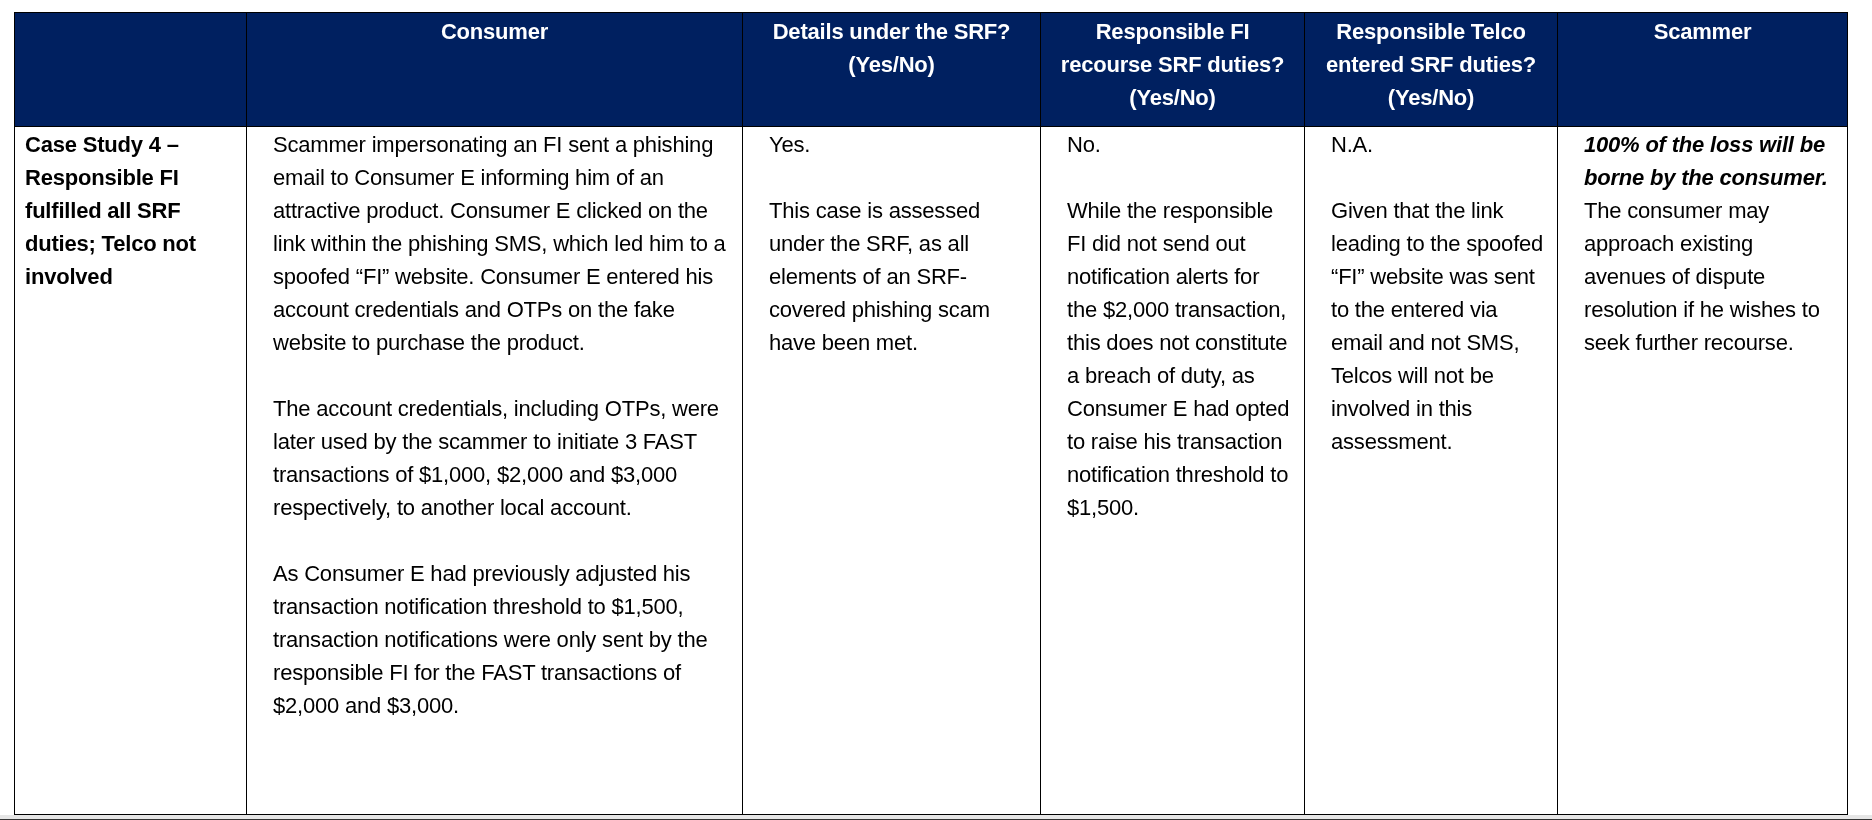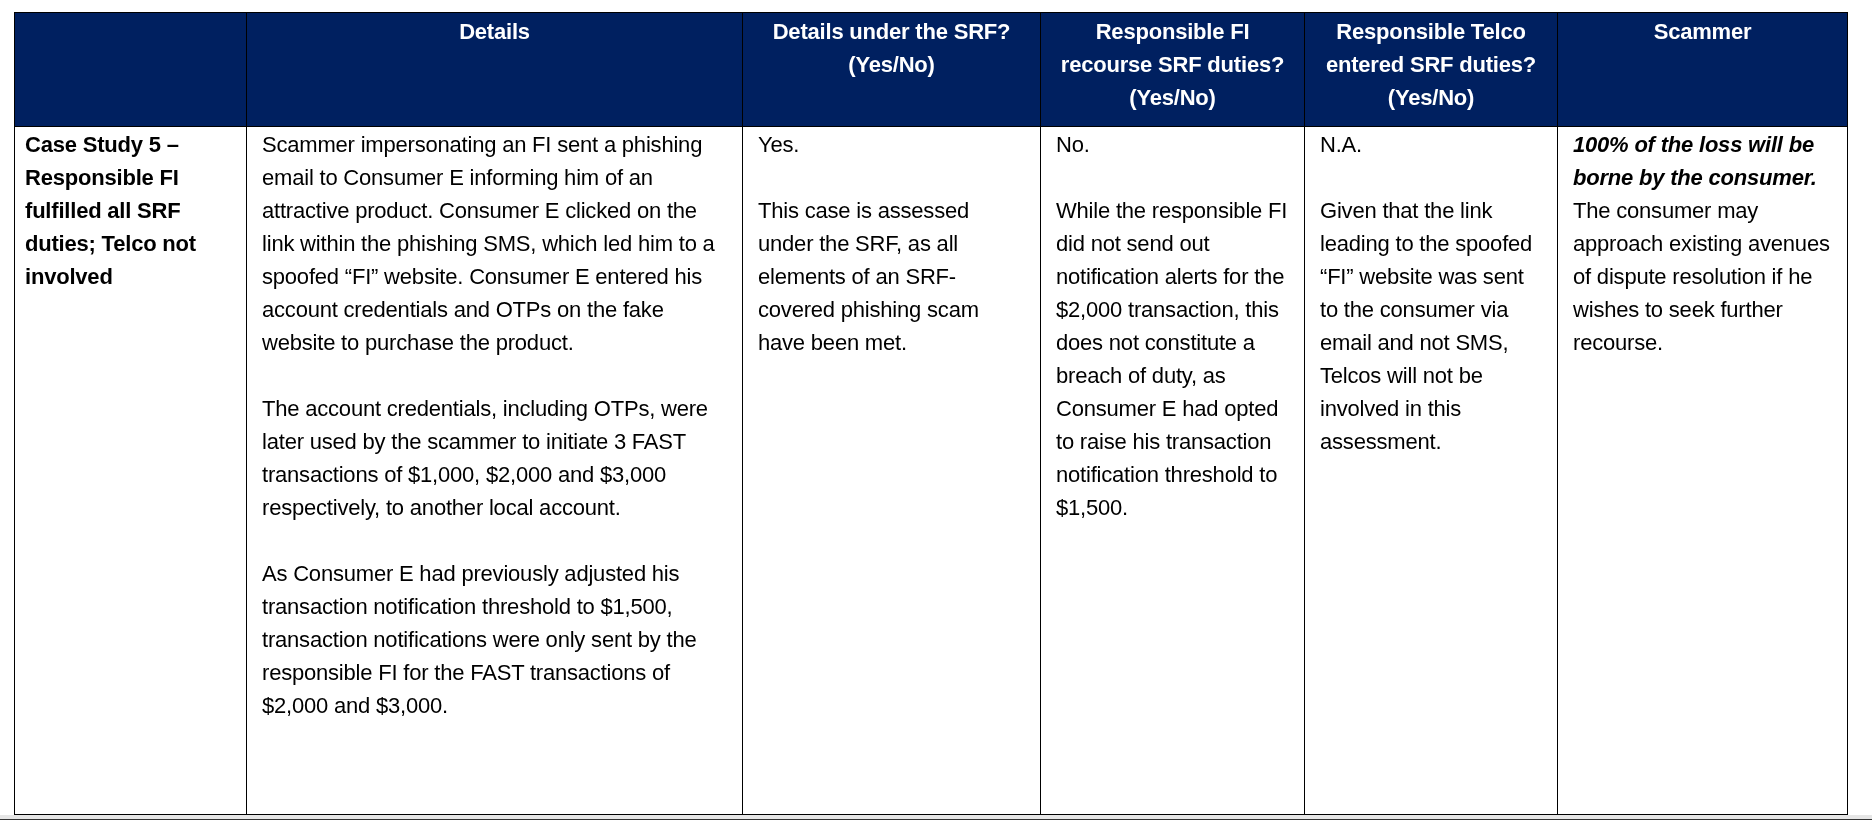--- a/index.html
+++ b/index.html
@@ -57,21 +57,21 @@
     .col-case { width: 232px; }
     .col-details { width: 496px; }
     .col-assessed { width: 298px; }
     .col-fi { width: 264px; }
     .col-telco { width: 253px; }
     .col-outcome { width: 290px; }
     .cell-heading {
       font-weight: bold;
     }
     .para {
-      margin: 0 0 33px 5px;
+      margin: 0 0 33px 16px;
     }
     .para:last-child {
       margin-bottom: 0;
     }
     .bold { font-weight: bold; font-style: italic; }
   </style>
 </head>
 <body>
 
 <table class="case-table">
@@ -79,48 +79,48 @@
     <col class="col-case">
     <col class="col-details">
     <col class="col-assessed">
     <col class="col-fi">
     <col class="col-telco">
     <col class="col-outcome">
   </colgroup>
   <thead>
     <tr>
       <th></th>
-      <th>Details</th>
+      <th>Consumer</th>
       <th>Details under the SRF? (Yes/No)</th>
       <th>Responsible FI recourse SRF duties? (Yes/No)</th>
       <th>Responsible Telco entered SRF duties? (Yes/No)</th>
       <th>Scammer</th>
     </tr>
   </thead>
   <tbody>
     <tr>
       <td>
-        <div class="cell-heading">Case Study 5 – Responsible FI fulfilled all SRF duties; Telco not involved</div>
+        <div class="cell-heading">Case Study 4 – Responsible FI fulfilled all SRF duties; Telco not involved</div>
       </td>
       <td>
         <p class="para">Scammer impersonating an FI sent a phishing email to Consumer E informing him of an attractive product. Consumer E clicked on the link within the phishing SMS, which led him to a spoofed “FI” website. Consumer E entered his account credentials and OTPs on the fake website to purchase the product.</p>
         <p class="para">The account credentials, including OTPs, were later used by the scammer to initiate 3 FAST transactions of $1,000, $2,000 and $3,000 respectively, to another local account.</p>
         <p class="para">As Consumer E had previously adjusted his transaction notification threshold to $1,500, transaction notifications were only sent by the responsible FI for the FAST transactions of $2,000 and $3,000.</p>
       </td>
       <td>
         <p class="para">Yes.</p>
         <p class="para">This case is assessed under the SRF, as all elements of an SRF-covered phishing scam have been met.</p>
       </td>
       <td>
         <p class="para">No.</p>
         <p class="para">While the responsible FI did not send out notification alerts for the $2,000 transaction, this does not constitute a breach of duty, as Consumer E had opted to raise his transaction notification threshold to $1,500.</p>
       </td>
       <td>
         <p class="para">N.A.</p>
-        <p class="para">Given that the link leading to the spoofed “FI” website was sent to the consumer via email and not SMS, Telcos will not be involved in this assessment.</p>
+        <p class="para">Given that the link leading to the spoofed “FI” website was sent to the entered via email and not SMS, Telcos will not be involved in this assessment.</p>
       </td>
       <td>
         <p class="para"><span class="bold">100% of the loss will be borne by the consumer.</span><span> The consumer may approach existing avenues of dispute resolution if he wishes to seek further recourse.</span></p>
       </td>
     </tr>
   </tbody>
 </table>
 
 <div class="page-strip"></div>
 

